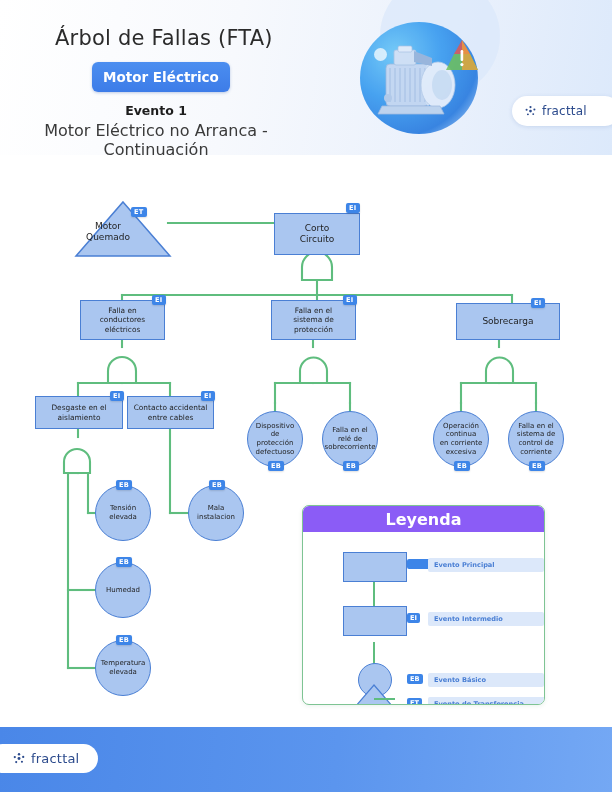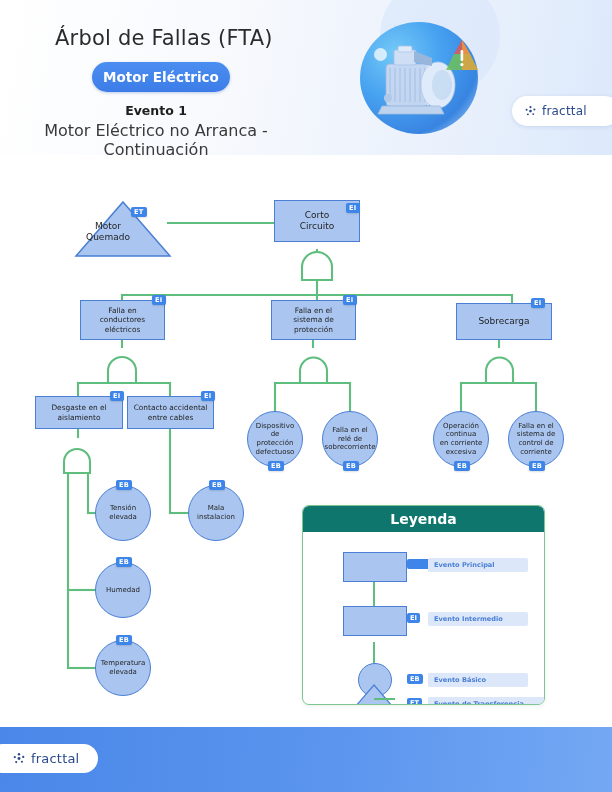--- a/index.html
+++ b/index.html
@@ -22,21 +22,21 @@
     position:absolute;right:112px;top:-24px;width:120px;height:120px;border-radius:50%;
     background:#dbe8fb;opacity:.75;
   }
   .hdr-title{
     position:absolute;left:55px;top:26px;
     font-size:21px;font-weight:400;color:#2b2b2b;letter-spacing:.2px;
     white-space:nowrap;
   }
   .pill{
     position:absolute;left:92px;top:62px;width:138px;height:30px;
-    border-radius:15px;
+    border-radius:6px;
     background:linear-gradient(180deg,#4b8ef0 0%,#3d7ce8 100%);
     color:#ffffff;font-size:13.5px;font-weight:600;
     display:flex;align-items:center;justify-content:center;
     box-shadow:0 1px 3px rgba(45,90,170,.30);
   }
   .evento-label{
     position:absolute;left:0;top:103px;width:312px;text-align:center;
     font-size:12.5px;font-weight:700;color:#1d1d1d;
   }
   .evento-sub{
@@ -96,34 +96,34 @@
   }
 
   
   .legend{
     position:absolute;left:302px;top:505px;width:243px;height:200px;
     border:1.2px solid #7ec493;border-radius:7px;background:#ffffff;
     box-sizing:border-box;overflow:hidden;
     box-shadow:0 1px 4px rgba(40,120,70,.10);
   }
   .legend-hdr{
-    height:26px;background:#0f766e;color:#fff;font-size:14px;font-weight:700;
+    height:26px;background:#8b5cf6;color:#fff;font-size:16px;font-weight:700;
     display:flex;align-items:center;justify-content:center;
     border-radius:5px 5px 0 0;
   }
   .legend-body{position:relative;height:174px;}
   .lg-shape{position:absolute;background:#aac6f0;border:1.2px solid #4a7fd4;}
   .lg-tag{
     position:absolute;background:#3d85e8;color:#fff;font-size:6.6px;font-weight:700;
     border-radius:2px;padding:1.6px 3px;line-height:1;
   }
   .lg-text{
     position:absolute;background:#dce8fa;border-radius:2px;
     color:#4a7fd4;font-size:6.6px;font-weight:700;
-    padding:3px 6px;box-sizing:border-box;width:100px;
+    padding:3px 6px;box-sizing:border-box;width:116px;
   }
   .lg-dash{position:absolute;width:1.6px;background:#5fbd7e;}
 
   
   .footer{
     position:absolute;left:0;top:727px;width:612px;height:65px;
     background:linear-gradient(95deg,#4a87e8 0%,#5b95ee 55%,#74a8f4 100%);
   }
   .fracttal-ftr{
     position:absolute;left:-12px;top:744px;width:110px;height:29px;
@@ -263,35 +263,35 @@
       <svg width="98" height="58" viewBox="0 0 98 58">
         <polygon points="49,2 96,56 2,56" fill="#aac6f0" stroke="#4a7fd4" stroke-width="1.5"></polygon>
       </svg>
     </div>
     <div class="tri-label" style="top:66px;">
       <span style="white-space:pre-line;">Motor
 Quemado</span>
     </div>
     <div class="tag" style="left:131px;top:52px;">ET</div>
 
-    <div class="node box big" style="left:274px;top:45px;width:86px;height:42px;white-space:pre-line;">Corto
+    <div class="node box big" style="left:274px;top:58px;width:86px;height:42px;white-space:pre-line;">Corto
 Circuito</div>
     <div class="tag" style="left:346px;top:48px;">EI</div>
 
     <div class="node box" style="left:80px;top:145px;width:85px;height:40px;white-space:pre-line;">Falla en
 conductores
 eléctricos</div>
     <div class="tag" style="left:152px;top:140px;">EI</div>
 
     <div class="node box" style="left:271px;top:145px;width:85px;height:40px;white-space:pre-line;">Falla en el
 sistema de
 protección</div>
     <div class="tag" style="left:343px;top:140px;">EI</div>
 
-    <div class="node box big" style="left:456px;top:148px;width:96px;height:37px;white-space:pre-line;">Sobrecarga</div>
+    <div class="node box big" style="left:456px;top:148px;width:104px;height:37px;white-space:pre-line;">Sobrecarga</div>
     <div class="tag" style="left:531px;top:143px;">EI</div>
 
     <div class="node box" style="left:35px;top:241px;width:88px;height:33px;white-space:pre-line;">Desgaste en el
 aislamiento</div>
     <div class="tag" style="left:110px;top:236px;">EI</div>
 
     <div class="node box" style="left:127px;top:241px;width:87px;height:33px;white-space:pre-line;">Contacto accidental
 entre cables</div>
     <div class="tag" style="left:201px;top:236px;">EI</div>
 

